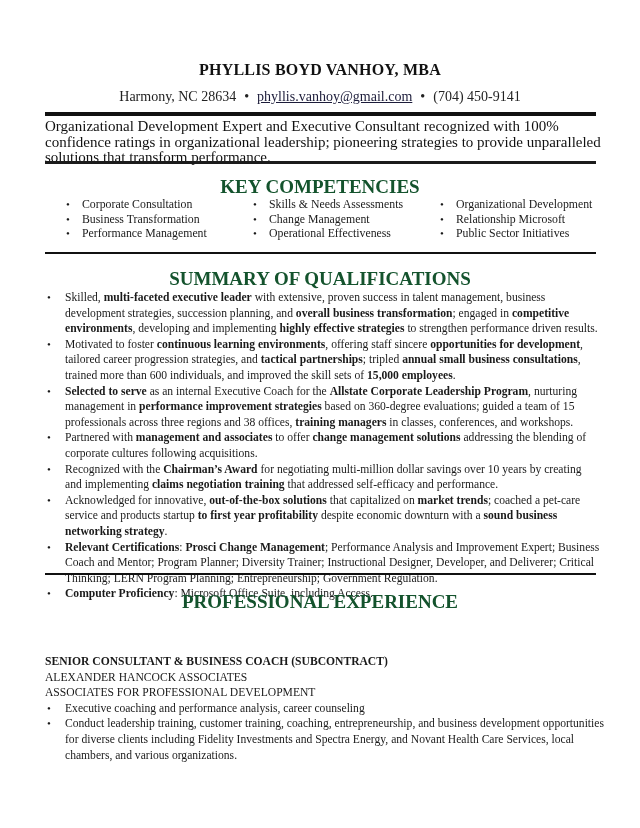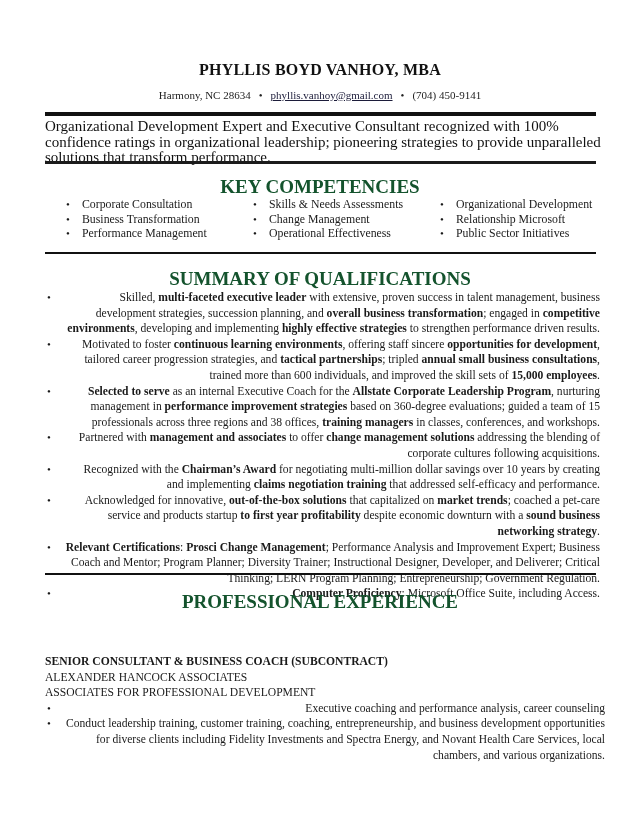--- a/index.html
+++ b/index.html
@@ -8,42 +8,42 @@
     font-family: "Liberation Serif", "DejaVu Serif", serif;
     color: #1a1a1a;
   }
   .name {
     position: absolute; top: 61px; left: 0; width: 640px;
     text-align: center; font-weight: bold; font-size: 16px; letter-spacing: 0.2px;
     color: #111;
   }
   .contact {
     position: absolute; top: 89px; left: 0; width: 640px;
-    text-align: center; font-size: 11px; color: #222;
+    text-align: center; font-size: 14px; color: #222;
   }
   .contact .sep { margin: 0 8px; }
   .contact a { color: #1c1c3a; text-decoration: underline; }
   .rule { position: absolute; left: 45px; width: 551px; background: #111; }
   .rule.r1 { top: 112px; height: 4px; }
   .rule.r2 { top: 161px; height: 3px; background: #1b1b1b; }
   .rule.r3 { top: 252px; height: 2px; }
   .rule.r4 { top: 573px; height: 2px; }
   .tagline {
     position: absolute; top: 119px; left: 45px; width: 560px;
     font-weight: normal; font-size: 15px; line-height: 15.5px; color: #111;
   }
   .section-title {
     position: absolute; left: 0; width: 640px; text-align: center;
     font-weight: bold; font-size: 19px; color: #14532d;
   }
   .comp-col { position: absolute; top: 197px; list-style: none; margin: 0; padding: 0; font-size: 11.8px; line-height: 14.5px; }
   .comp-col li { position: relative; padding-left: 16px; white-space: nowrap; }
   .comp-col li::before { content: "•"; position: absolute; left: 0; top: 0; font-size: 11px; }
   .summary { position: absolute; top: 290px; left: 47px; width: 553px; list-style: none; margin: 0; padding: 0; font-size: 11.6px; line-height: 15.6px; }
-  .summary li, .duties li { position: relative; padding-left: 18px; text-align: right; }
+  .summary li, .duties li { position: relative; padding-left: 18px; }
   .summary li::before, .duties li::before { content: "•"; position: absolute; left: 0; top: 0; font-size: 11px; }
   .job { position: absolute; top: 654px; left: 45px; width: 560px; font-size: 11.6px; line-height: 15.6px; }
   .job .title { font-weight: bold; }
   .duties { list-style: none; margin: 0; padding: 0 0 0 2px; }
 </style>
 </head>
 <body>
 
 <div>
   <div class="name">PHYLLIS BOYD VANHOY, MBA</div>

